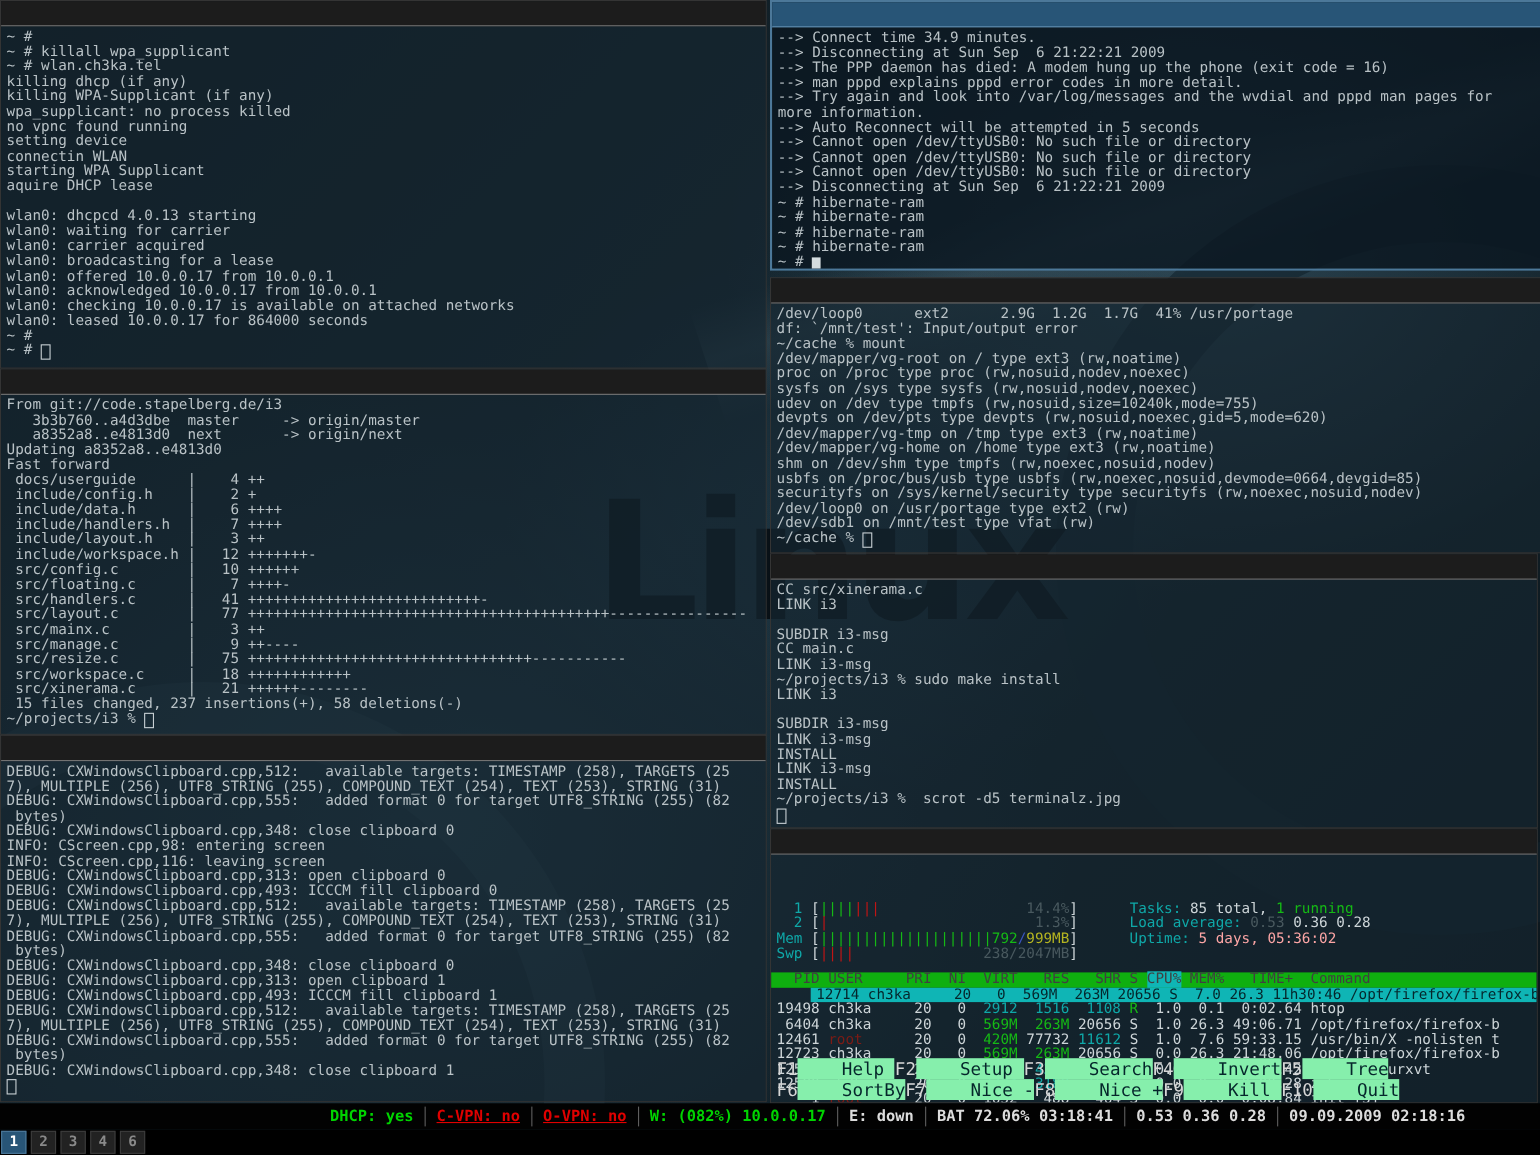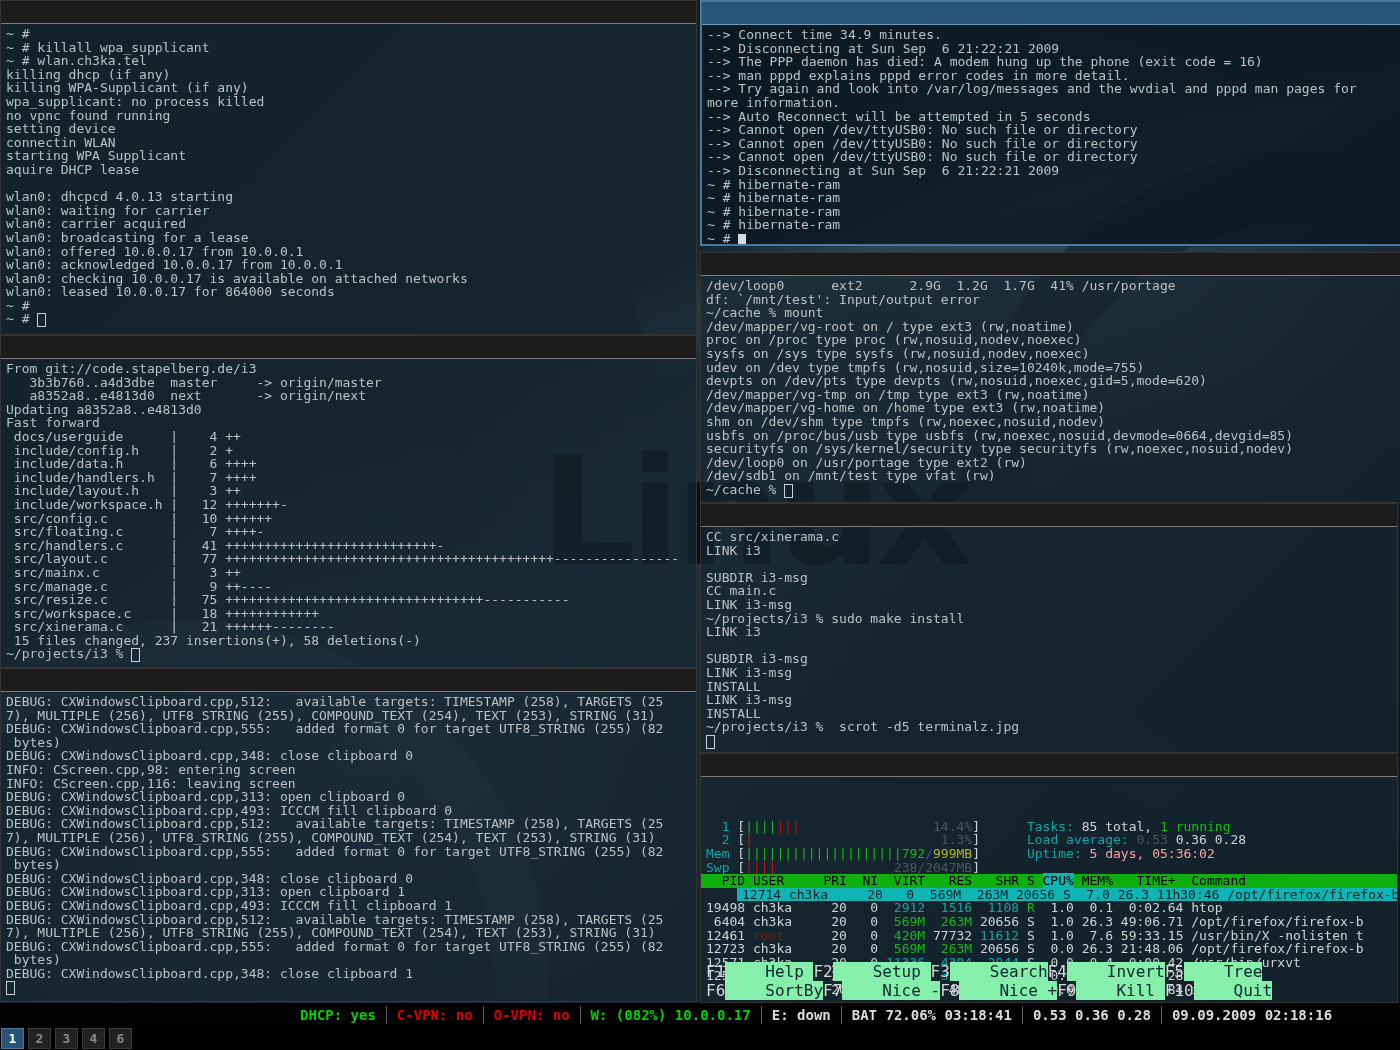--- a/index.html
+++ b/index.html
@@ -33,31 +33,31 @@
   .tl{min-height:13.6px;}
   
   .grn{color:#15b915;} .red{color:#c01515;} .cyn{color:#0fa8a8;} .cynb{color:#fca5a5;}
   .yel{color:#b5b521;} .blu{color:#3a55c0;} .dim{color:#49595f;} .wht{color:#cdd5d8;}
   .dred{color:#7c1b15;}
   .cur{display:inline-block;width:7px;height:12px;border:1px solid #c8d0d4;vertical-align:-2px;}
   .cur-solid{display:inline-block;width:8px;height:13px;background:#d4dcdf;vertical-align:-2px;}
   
   #win-htop .terminal{padding:2px 0 0 0;}
   #win-htop .tl{padding:0 5px;}
-  .hrow{background:#0faf0f;color:#000000;}
+  .hrow{background:#0faf0f;color:#404040;margin-top:10px;}
   .hrow .hsel{background:#0fb5b5;}
   .rsel{background:#0fb5b5;color:#05262b;margin-left:36px;}
   .fnbar{position:absolute;left:0;right:0;bottom:2px;}
   .fkey{color:#d6d6d6;} .fk{background:#86efac;color:#05262b;padding-left:40px;}
   
   #statusbar{position:absolute;left:0;top:1003px;width:1400px;height:24px;z-index:2;
              background:#020202;display:flex;padding-left:300px;
              box-sizing:border-box;font-size:14px;font-weight:bold;white-space:pre;}
   #statusbar .tl{display:flex;align-items:center;}
-  .sb-grn{color:#00d400;} .sb-red{color:#e00000;} .sb-wht{color:#dcdcdc;}
+  .sb-grn{color:#00d400;} .sb-red{color:#e00000;text-decoration:underline;} .sb-wht{color:#dcdcdc;}
   .sep{display:inline-block;width:0;height:18px;border-left:1px solid #5f5f5f;margin:0 10px;}
   
   #wsbar{position:absolute;left:0;top:1027px;width:1400px;height:23px;z-index:2;
          background:#000;display:flex;align-items:center;padding-left:1px;box-sizing:border-box;}
   .ws{width:21px;height:19px;margin-right:4px;background:#222222;border:1px solid #3c3c3c;
       color:#8a8a8a;font-size:13px;font-weight:bold;text-align:center;line-height:19px;}
   .ws.active{background:#285577;border:1px solid #4c7899;color:#ffffff;}
 </style>
 </head>
 <body>

